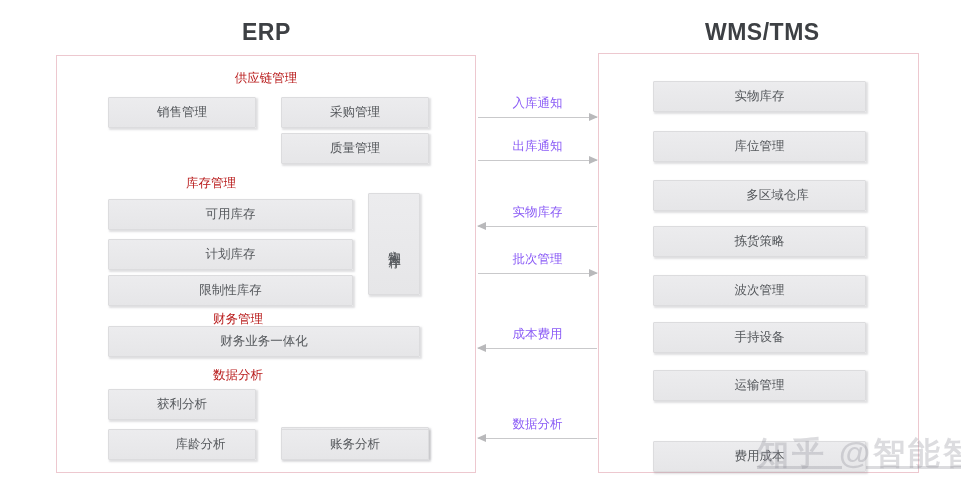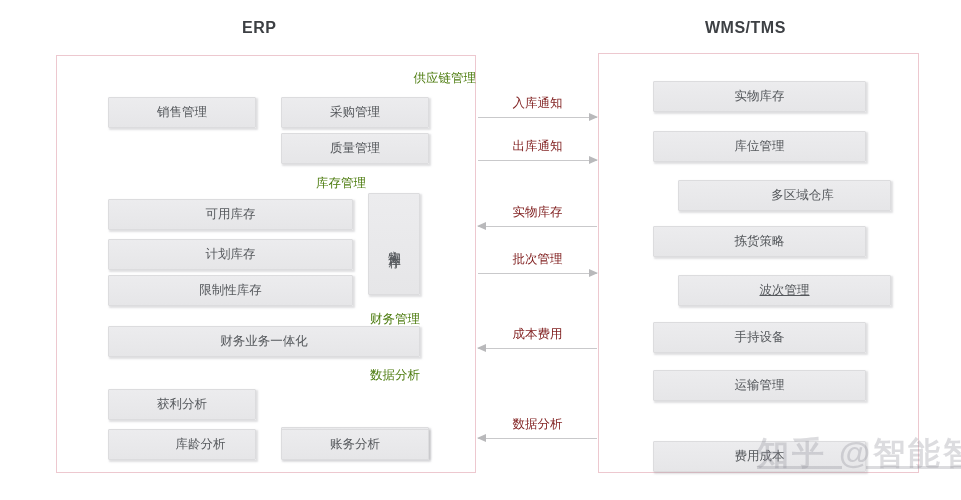--- a/index.html
+++ b/index.html
@@ -7,21 +7,21 @@
     width: 961px; height: 500px;
     background: #ffffff;
     font-family: "Liberation Sans", "DejaVu Sans", sans-serif;
     overflow: hidden;
   }
   #stage { position: relative; width: 961px; height: 500px; }
 
   
   .panel-title {
     position: absolute;
-    font-size: 16px;
+    font-size: 23px;
     font-weight: bold;
     color: #3d4044;
     letter-spacing: 0.5px;
     white-space: nowrap;
   }
   #title-erp  { left: 242px; top: 19px; }
   #title-wms  { left: 705px; top: 19px; }
 
   
   .panel {
@@ -29,23 +29,23 @@
     border: 1.3px solid #edc8cf;
     background: #ffffff;
   }
   #panel-erp { left: 56px; top: 55px; width: 420px; height: 418px; }
   #panel-wms { left: 598px; top: 53px; width: 321px; height: 420px; }
 
   
   .section-label {
     position: absolute;
     font-size: 12.5px;
-    color: #4d7c0f;
+    color: #b91c1c;
     white-space: nowrap;
-    text-align: right;
+    text-align: center;
   }
 
   
   .box {
     position: absolute;
     background: linear-gradient(180deg, #ececee 0%, #e6e6e8 100%);
     border: 1px solid #dcdcde;
     border-radius: 1px;
     box-shadow: 1.5px 1.5px 2px rgba(150,150,155,0.30);
     display: flex;
@@ -75,21 +75,21 @@
     border-top: 4.5px solid transparent;
     border-bottom: 4.5px solid transparent;
   }
   .flow.to-right .head { right: -1px; border-left: 9px solid #b9b9bb; }
   .flow.to-left  .head { left: -1px;  border-right: 9px solid #b9b9bb; }
   .flow .flabel {
     position: absolute;
     left: 50%; transform: translateX(-50%);
     top: -22px;
     font-size: 12.5px;
-    color: #7f1d1d;
+    color: #8b5cf6;
     white-space: nowrap;
   }
 
   
   #watermark {
     position: absolute;
     left: 757px; top: 432px;
     font-size: 32px;
     font-weight: bold;
     color: rgba(140,140,148,0.30);
@@ -126,23 +126,23 @@
   <div class="section-label" style="left:56px; top:367px; width:364px;">数据分析</div>
   <div class="box" style="left:108px; top:389px; width:148px; height:31px;">获利分析</div>
   <div class="box" style="left:281px; top:389px; width:148px; height:31px;margin-top:38px;">成本分析</div>
   <div class="box" style="left:108px; top:429px; width:148px; height:31px;padding-left:37px;">库龄分析</div>
   <div class="box" style="left:281px; top:429px; width:148px; height:31px;">账务分析</div>
 
   <div class="panel" id="panel-wms"></div>
 
   <div class="box" style="left:653px; top:81px;  width:213px; height:31px;">实物库存</div>
   <div class="box" style="left:653px; top:131px; width:213px; height:31px;text-align:right;">库位管理</div>
-  <div class="box" style="left:678px; top:180px; width:213px; height:31px;padding-left:36px;">多区域仓库</div>
+  <div class="box" style="left:653px; top:180px; width:213px; height:31px;padding-left:36px;">多区域仓库</div>
   <div class="box" style="left:653px; top:226px; width:213px; height:31px;">拣货策略</div>
-  <div class="box" style="left:678px; top:275px; width:213px; height:31px;text-decoration:underline;">波次管理</div>
+  <div class="box" style="left:653px; top:275px; width:213px; height:31px;">波次管理</div>
   <div class="box" style="left:653px; top:322px; width:213px; height:31px;">手持设备</div>
   <div class="box" style="left:653px; top:370px; width:213px; height:31px;">运输管理</div>
   <div class="box" style="left:653px; top:441px; width:213px; height:31px;">费用成本</div>
 
   <div class="flow to-right" style="left:478px; top:117px; width:119px;">
     <div class="line"></div>
     <div class="head"></div>
     <div class="flabel">入库通知</div>
   </div>
 

